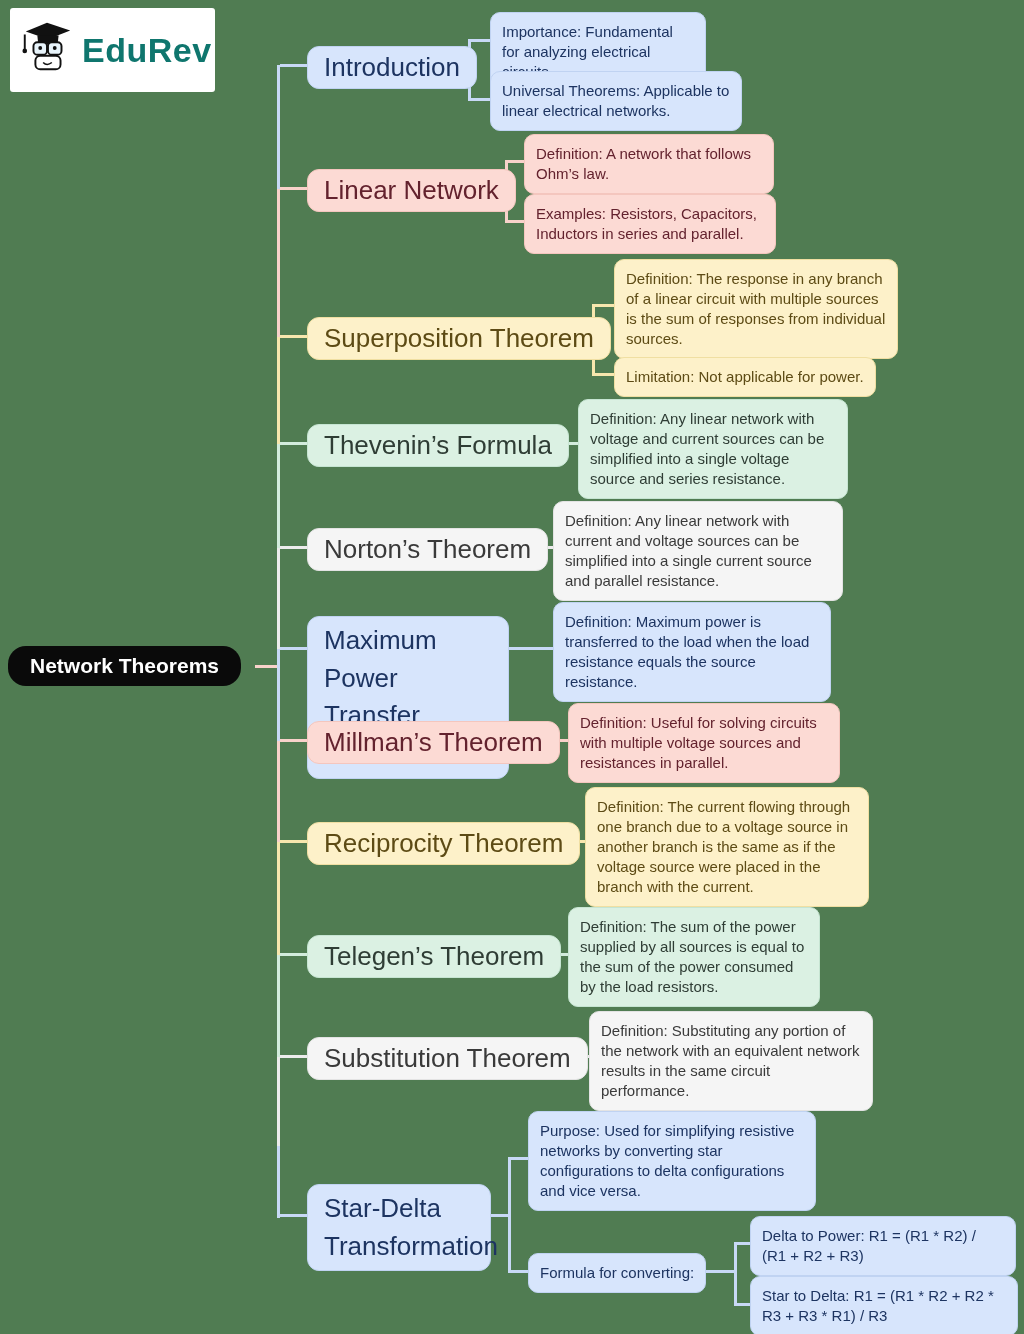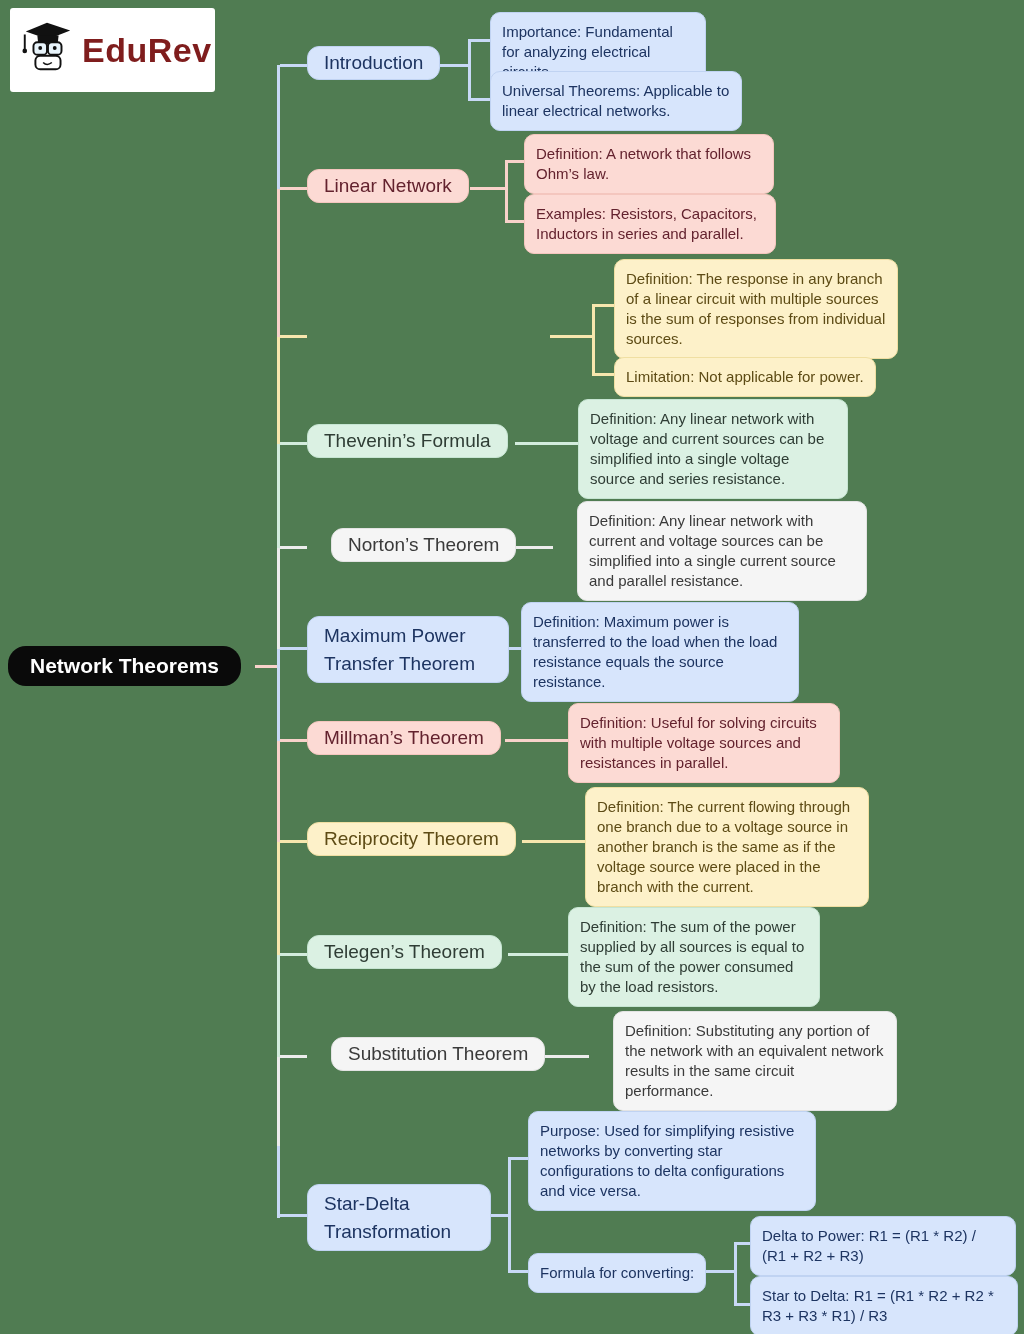--- a/index.html
+++ b/index.html
@@ -1,38 +1,38 @@
 <!DOCTYPE html>
 <html><head>
 <meta charset="utf-8">
 <style>
   html,body{margin:0;padding:0;}
   body{font-family:"Liberation Sans", sans-serif;}
   #canvas{position:relative;width:1024px;height:1334px;background:#507c52;overflow:hidden;}
 
   
   .logo-box{position:absolute;left:10px;top:8px;width:205px;height:84px;background:#ffffff;border-radius:3px;display:flex;align-items:center;gap:6px;padding:0 8px;box-sizing:border-box;}
-  .logo-text{font-size:34px;font-weight:bold;color:#7f1d1d;letter-spacing:0.5px;}
+  .logo-text{font-size:34px;font-weight:bold;color:#0f766e;letter-spacing:0.5px;}
 
   
   .root-node{position:absolute;left:8px;top:646px;background:#0a0a0a;color:#ffffff;font-size:21px;font-weight:bold;padding:8px 22px;border-radius:18px;white-space:nowrap;z-index:3;}
 
   
   .node{position:absolute;box-sizing:border-box;z-index:2;}
-  .topic{font-size:19px;padding:5px 16px;border-radius:12px;white-space:nowrap;border:1.5px solid;}
+  .topic{font-size:26px;padding:5px 16px;border-radius:12px;white-space:nowrap;border:1.5px solid;}
   .topic.two-line{white-space:normal;line-height:1.45;}
   .leaf{font-size:15px;line-height:1.33;padding:9px 11px;border-radius:10px;border:1px solid;}
   .leaf.nowrap{white-space:nowrap;}
 
   
   .c-blue{background:#d7e5fc;border-color:#c0d3f2;color:#1d3461;}
   .c-pink{background:#fcdad4;border-color:#f4c6be;color:#63222e;}
   .c-yellow{background:#fdf1c9;border-color:#f0dfa2;color:#5d4b15;}
   .c-green{background:#dbf1e3;border-color:#c6e5d2;color:#2f3d35;}
-  .c-gray{background:#f5f5f5;border-color:#e3e3e3;color:#3a3a3a;margin-left:24px;}
+  .c-gray{background:#f5f5f5;border-color:#e3e3e3;color:#3a3a3a;}
 
   
   .line{position:absolute;z-index:1;}
   .l-blue{background:#c8d9f6;}
   .l-pink{background:#f8d2ca;}
   .l-yellow{background:#f7e7ae;}
   .l-green{background:#d3ecdd;}
   .l-gray{background:#ececec;}
   .h3{height:3px;}
   .w3{width:3px;}
@@ -114,38 +114,39 @@
   <div class="line h3 l-blue" style="left:508px;top:1270px;width:20px"></div>
   <div class="line h3 l-blue" style="left:700px;top:1270px;width:34px"></div>
   <div class="line w3 l-blue" style="left:734px;top:1242px;height:64px"></div>
   <div class="line h3 l-blue" style="left:734px;top:1242px;width:16px"></div>
   <div class="line h3 l-blue" style="left:734px;top:1303px;width:16px"></div>
 
   <div class="root-node">Network Theorems</div>
 
   <div class="node topic c-blue" style="left:307px;top:46px">Introduction</div>
   <div class="node topic c-pink" style="left:307px;top:169px">Linear Network</div>
+  <div class="node topic c-yellow" style="left:307px;top:317px">Superposition Theorem</div>
   <div class="node topic c-green" style="left:307px;top:424px">Thevenin’s Formula</div>
   <div class="node topic c-gray" style="left:307px;top:528px">Norton’s Theorem</div>
   <div class="node topic two-line c-blue" style="left:307px;top:616px;width:202px">Maximum Power Transfer Theorem</div>
   <div class="node topic c-pink" style="left:307px;top:721px">Millman’s Theorem</div>
   <div class="node topic c-yellow" style="left:307px;top:822px">Reciprocity Theorem</div>
   <div class="node topic c-green" style="left:307px;top:935px">Telegen’s Theorem</div>
   <div class="node topic c-gray" style="left:307px;top:1037px">Substitution Theorem</div>
   <div class="node topic two-line c-blue" style="left:307px;top:1184px;width:184px">Star-Delta Transformation</div>
 
   <div class="node leaf c-blue" style="left:490px;top:12px;width:216px">Importance: Fundamental for analyzing electrical circuits.</div>
   <div class="node leaf c-blue" style="left:490px;top:71px;width:252px">Universal Theorems: Applicable to linear electrical networks.</div>
   <div class="node leaf c-pink" style="left:524px;top:134px;width:250px">Definition: A network that follows Ohm’s law.</div>
   <div class="node leaf c-yellow" style="left:614px;top:259px;width:284px">Definition: The response in any branch of a linear circuit with multiple sources is the sum of responses from individual sources.</div>
   <div class="node leaf c-pink" style="left:524px;top:194px;width:252px">Examples: Resistors, Capacitors, Inductors in series and parallel.</div>
   <div class="node leaf nowrap c-yellow" style="left:614px;top:357px">Limitation: Not applicable for power.</div>
   <div class="node leaf c-green" style="left:578px;top:399px;width:270px">Definition: Any linear network with voltage and current sources can be simplified into a single voltage source and series resistance.</div>
   <div class="node leaf c-gray" style="left:553px;top:501px;width:290px">Definition: Any linear network with current and voltage sources can be simplified into a single current source and parallel resistance.</div>
-  <div class="node leaf c-blue" style="left:521px;top:602px;width:278px">Definition: Maximum power is transferred to the load when the load resistance equals the source resistance.</div>
+  <div class="node leaf c-blue" style="left:553px;top:602px;width:278px">Definition: Maximum power is transferred to the load when the load resistance equals the source resistance.</div>
   <div class="node leaf c-pink" style="left:568px;top:703px;width:272px">Definition: Useful for solving circuits with multiple voltage sources and resistances in parallel.</div>
   <div class="node leaf c-yellow" style="left:585px;top:787px;width:284px">Definition: The current flowing through one branch due to a voltage source in another branch is the same as if the voltage source were placed in the branch with the current.</div>
   <div class="node leaf c-green" style="left:568px;top:907px;width:252px">Definition: The sum of the power supplied by all sources is equal to the sum of the power consumed by the load resistors.</div>
   <div class="node leaf c-gray" style="left:589px;top:1011px;width:284px">Definition: Substituting any portion of the network with an equivalent network results in the same circuit performance.</div>
   <div class="node leaf c-blue" style="left:528px;top:1111px;width:288px">Purpose: Used for simplifying resistive networks by converting star configurations to delta configurations and vice versa.</div>
   <div class="node leaf nowrap c-blue" style="left:528px;top:1253px">Formula for converting:</div>
   <div class="node leaf c-blue" style="left:750px;top:1216px;width:266px">Delta to Power: R1 = (R1 * R2) / (R1 + R2 + R3)</div>
   <div class="node leaf c-blue" style="left:750px;top:1276px;width:268px">Star to Delta: R1 = (R1 * R2 + R2 * R3 + R3 * R1) / R3</div>
 
 </div>

